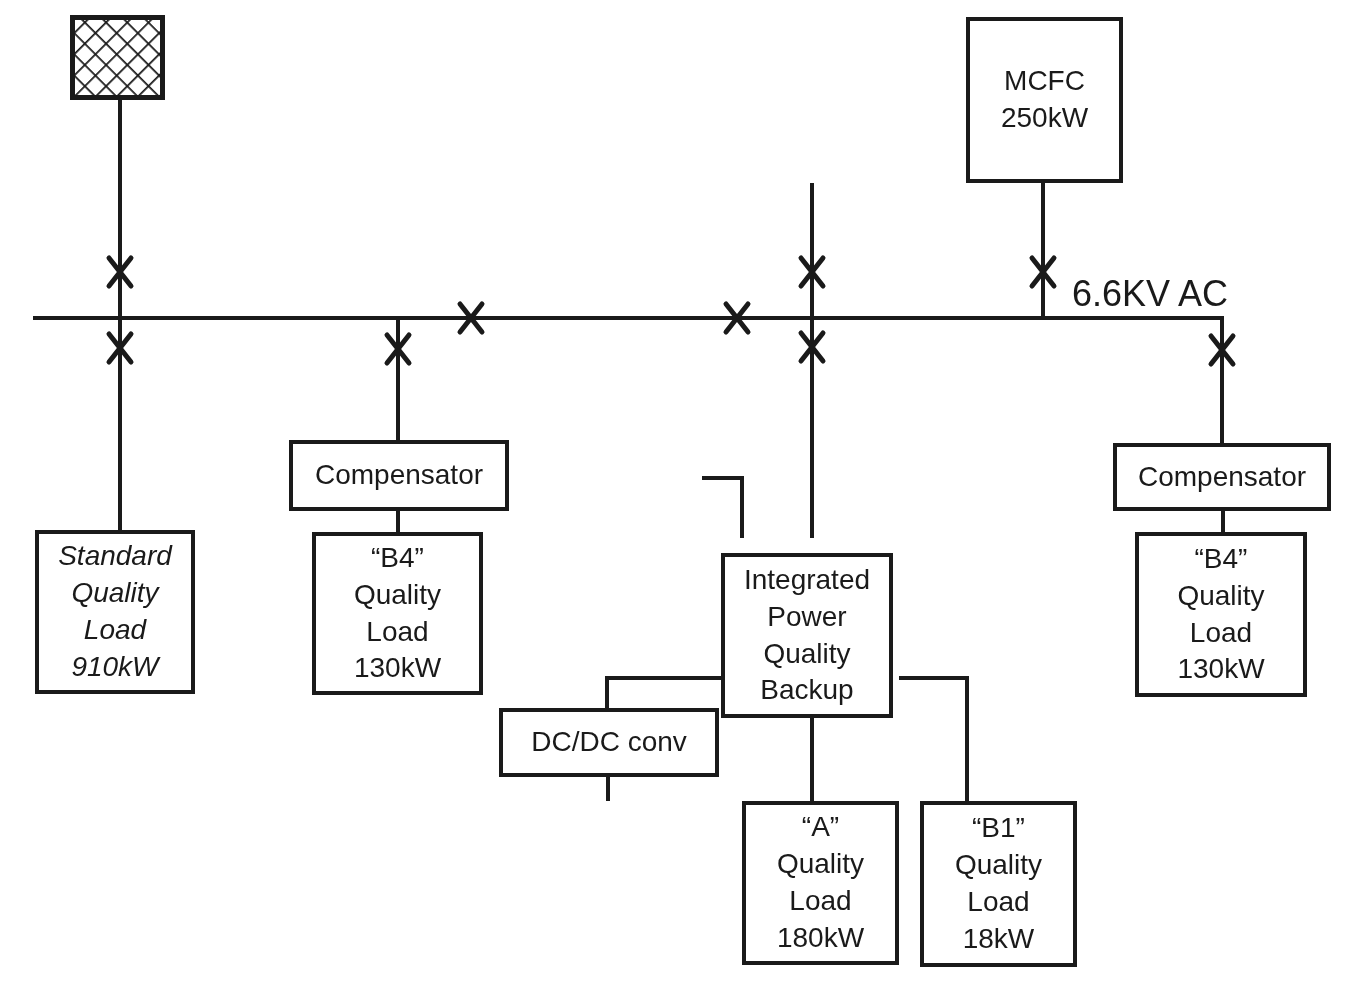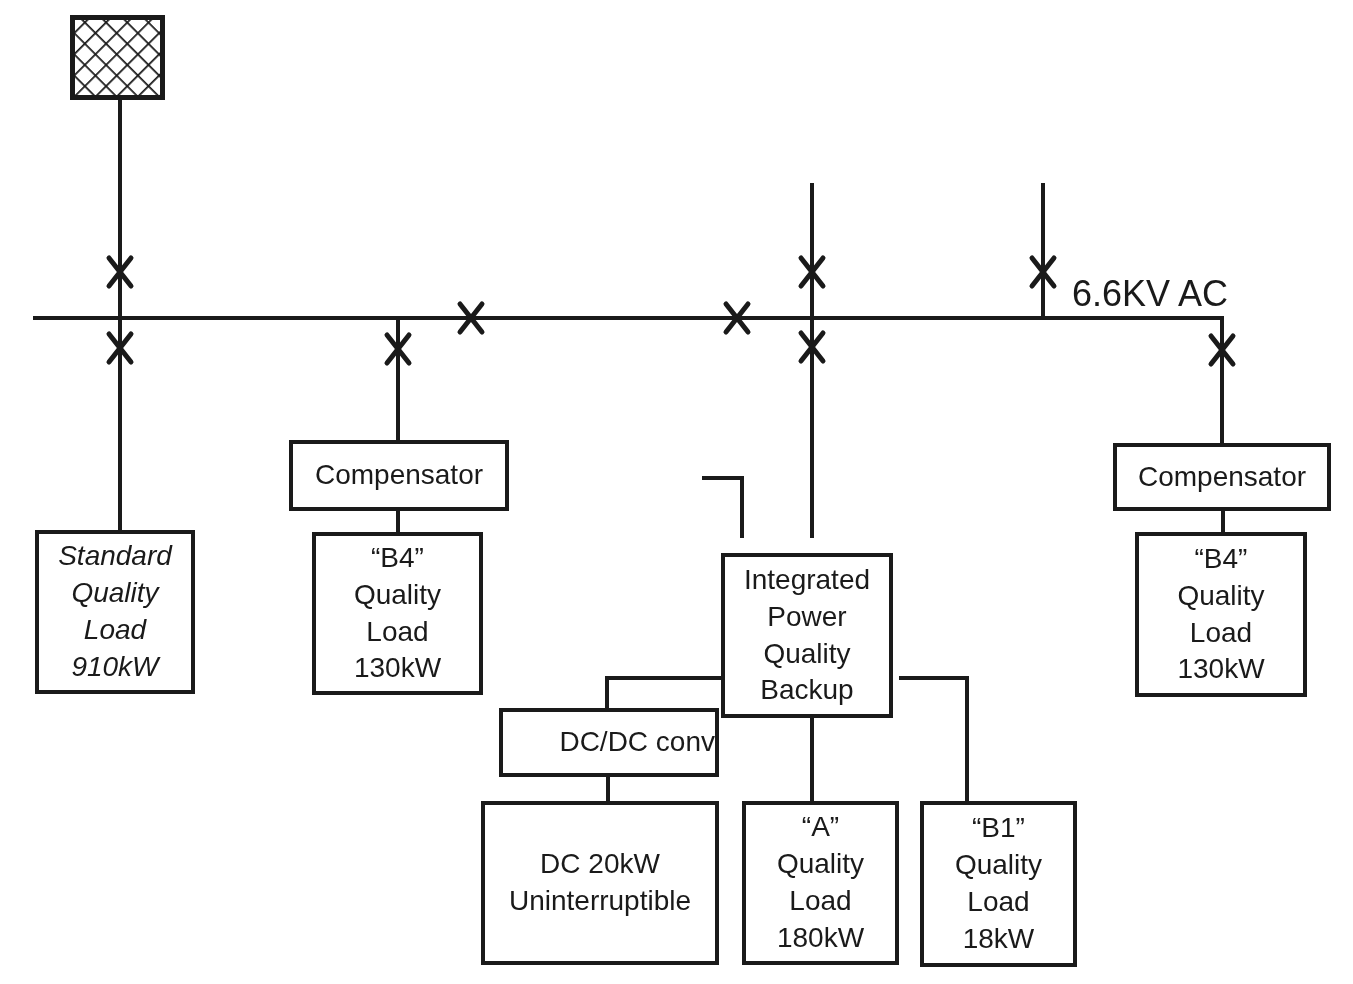--- a/index.html
+++ b/index.html
@@ -54,21 +54,21 @@
   .n-back-to-back   { left: 163px;  top: 268px; width: 192px; height: 111px; }
   .n-gas-engines    { left: 728px;  top: 17px;  width: 157px; height: 166px; }
   .n-mcfc           { left: 966px;  top: 17px;  width: 157px; height: 166px; }
   .n-comp-left      { left: 289px;  top: 440px; width: 220px; height: 71px;  }
   .n-pv             { left: 545px;  top: 397px; width: 157px; height: 169px; }
   .n-integrated     { left: 721px;  top: 538px; width: 172px; height: 165px; margin-top: 15px; }
   .n-comp-right     { left: 1113px; top: 443px; width: 218px; height: 68px;  }
   .n-standard-load  { left: 35px;   top: 530px; width: 160px; height: 164px; font-style: italic; }
   .n-b4-left        { left: 312px;  top: 532px; width: 171px; height: 163px; }
   .n-b4-right       { left: 1135px; top: 532px; width: 172px; height: 165px; }
-  .n-dcdc           { left: 499px;  top: 708px; width: 220px; height: 69px; justify-content: flex-end;  }
+  .n-dcdc           { left: 499px;  top: 708px; width: 220px; height: 69px;  }
   .n-dc-ups         { left: 481px;  top: 801px; width: 238px; height: 164px; }
   .n-a-load         { left: 742px;  top: 801px; width: 157px; height: 164px; }
   .n-b1-load        { left: 913px;  top: 801px; width: 157px; height: 166px; margin-left: 7px; }
 </style>
 </head>
 <body>
 
 <div class="stage">
 
   <svg class="wires" viewBox="0 0 1353 984">
@@ -140,20 +140,24 @@
         <line x1="1211" y1="364" x2="1233" y2="336"></line>
     </g>
 
     <rect x="72.5" y="17.5" width="90" height="80" fill="url(#crosshatch)" stroke="#1a1a1a" stroke-width="5"></rect>
   </svg>
 
   <div class="bus-label">6.6KV AC</div>
 
 
 
+  <div class="node n-mcfc">
+    <span class="lbl">MCFC
+250kW</span>
+  </div>
 
   <div class="node n-comp-left">
     <span class="lbl">Compensator</span>
   </div>
 
 
   <div class="node n-integrated">
     <span class="lbl">Integrated
 Power
 Quality
@@ -182,24 +186,20 @@
     <span class="lbl">“B4”
 Quality
 Load
 130kW</span>
   </div>
 
   <div class="node n-dcdc">
     <span class="lbl">DC/DC conv</span>
   </div>
 
-  <div class="node n-dc-ups">
-    <span class="lbl">DC 20kW
-Uninterruptible</span>
-  </div>
 
   <div class="node n-a-load">
     <span class="lbl">“A”
 Quality
 Load
 180kW</span>
   </div>
 
   <div class="node n-b1-load">
     <span class="lbl">“B1”

